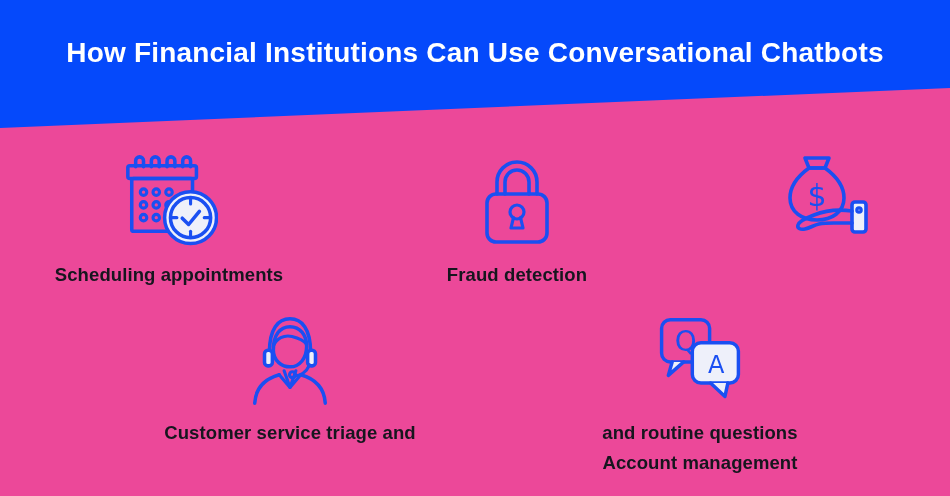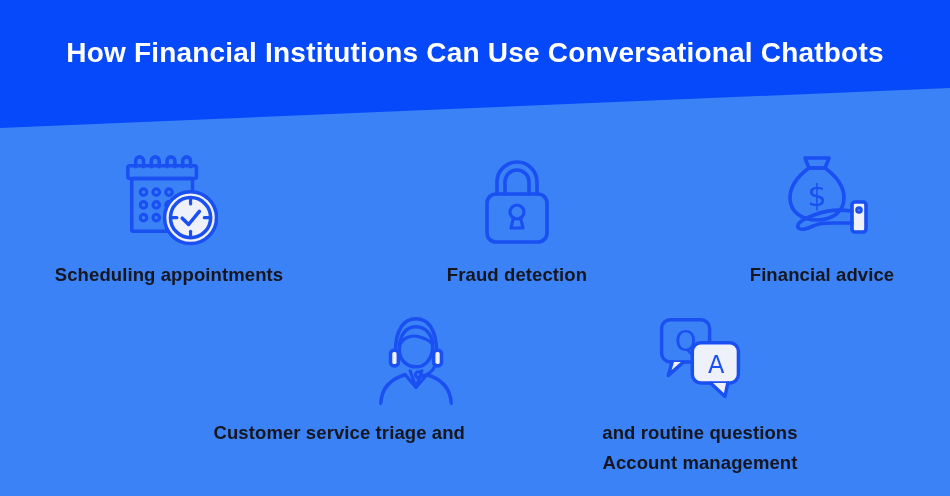--- a/index.html
+++ b/index.html
@@ -1,36 +1,36 @@
 <!DOCTYPE html>
 <html><head>
 <meta charset="utf-8">
 <style>
   html,body{margin:0;padding:0;}
   body{width:950px;height:496px;overflow:hidden;background:#eef0fa;
        font-family:"Liberation Sans", sans-serif;}
-  .canvas{position:relative;width:950px;height:496px;background:#3b82f6;}
+  .canvas{position:relative;width:950px;height:496px;background:#ec4899;}
 
   .header{position:absolute;left:0;top:0;width:950px;height:128px;
           background:#0549fb;
           clip-path:polygon(0 0,100% 0,100% 88px,0 128px);}
   .header h1{margin:0;padding-top:37px;text-align:center;
              font-size:28px;font-weight:700;color:#ffffff;letter-spacing:.2px;}
 
   .item{position:absolute;display:flex;flex-direction:column;align-items:center;}
   .icon-wrap{display:flex;align-items:center;justify-content:center;margin-bottom:8px;}
   .row1 .icon-wrap{height:104px;}
   .row2 .icon-wrap{height:96px;margin-bottom:10px;}
   .label{font-size:18.5px;line-height:30px;font-weight:700;color:#16161e;
          text-align:center;letter-spacing:.1px;}
 
   #item-scheduling{left:24px; top:148px;width:290px;}
   #item-fraud     {left:377px;top:148px;width:280px;}
   #item-advice    {left:702px;top:148px;width:240px;}
-  #item-triage    {left:115px;top:312px;width:350px;align-items:flex-end;}
+  #item-triage    {left:115px;top:312px;width:350px;}
   #item-account   {left:540px;top:312px;width:320px;}
 
   svg{display:block;}
   .stroke{fill:none;stroke:#1a4ff2;stroke-width:3.6;
           stroke-linecap:round;stroke-linejoin:round;}
   .stroke-thin{fill:none;stroke:#1a4ff2;stroke-width:3.2;
           stroke-linecap:round;stroke-linejoin:round;}
   .mask{fill:#eef0fa;stroke:#1a4ff2;stroke-width:3.6;
         stroke-linecap:round;stroke-linejoin:round;}
   .glyph{fill:#1a4ff2;font-family:"DejaVu Sans", sans-serif;font-weight:400;}
@@ -90,21 +90,20 @@
     <div class="icon-wrap">
       <svg width="100" height="100" viewBox="0 0 100 100" aria-hidden="true">
         <path class="stroke" d="M37,18 L33,8 H57 L53,18 Z"></path>
         <path class="stroke" d="M37,18 C26,26 18,36 18,48 C18,62 30,70 45,70 C60,70 72,62 72,48 C72,36 64,26 53,18 Z"></path>
         <text class="glyph" x="45" y="56" font-size="30" text-anchor="middle">$</text>
         <rect class="mask" x="80" y="52" width="14" height="30" rx="3"></rect>
         <circle class="stroke-thin" cx="87" cy="60" r="2.2"></circle>
         <path class="stroke" d="M80,61 C66,59 52,61 42,65 C34,68 27,72 26,75 C25,78 28,80 33,79 C38,78 42,75 47,74 C52,73 57,73 62,73 L80,73"></path>
       </svg>
     </div>
-    <div class="label">Financial advice</div>
   </div>
 
   <div class="item row2" id="item-triage">
     <div class="icon-wrap">
       <svg width="98" height="98" viewBox="0 0 100 100" aria-hidden="true">
         <path class="stroke" d="M29,42 C29,18 38,8 50,8 C62,8 71,18 71,42"></path>
         <rect class="mask" x="24" y="40" width="8" height="16" rx="3.5"></rect>
         <rect class="mask" x="68" y="40" width="8" height="16" rx="3.5"></rect>
         <path class="stroke" d="M33,40 C33,24 40,16 50,16 C60,16 67,24 67,36 C67,48 60,57 50,57 C42,57 33,51 33,40 Z"></path>
         <path class="stroke-thin" d="M33,36 C36,28 44,24 52,26 C58,27.5 64,30 67,34"></path>

